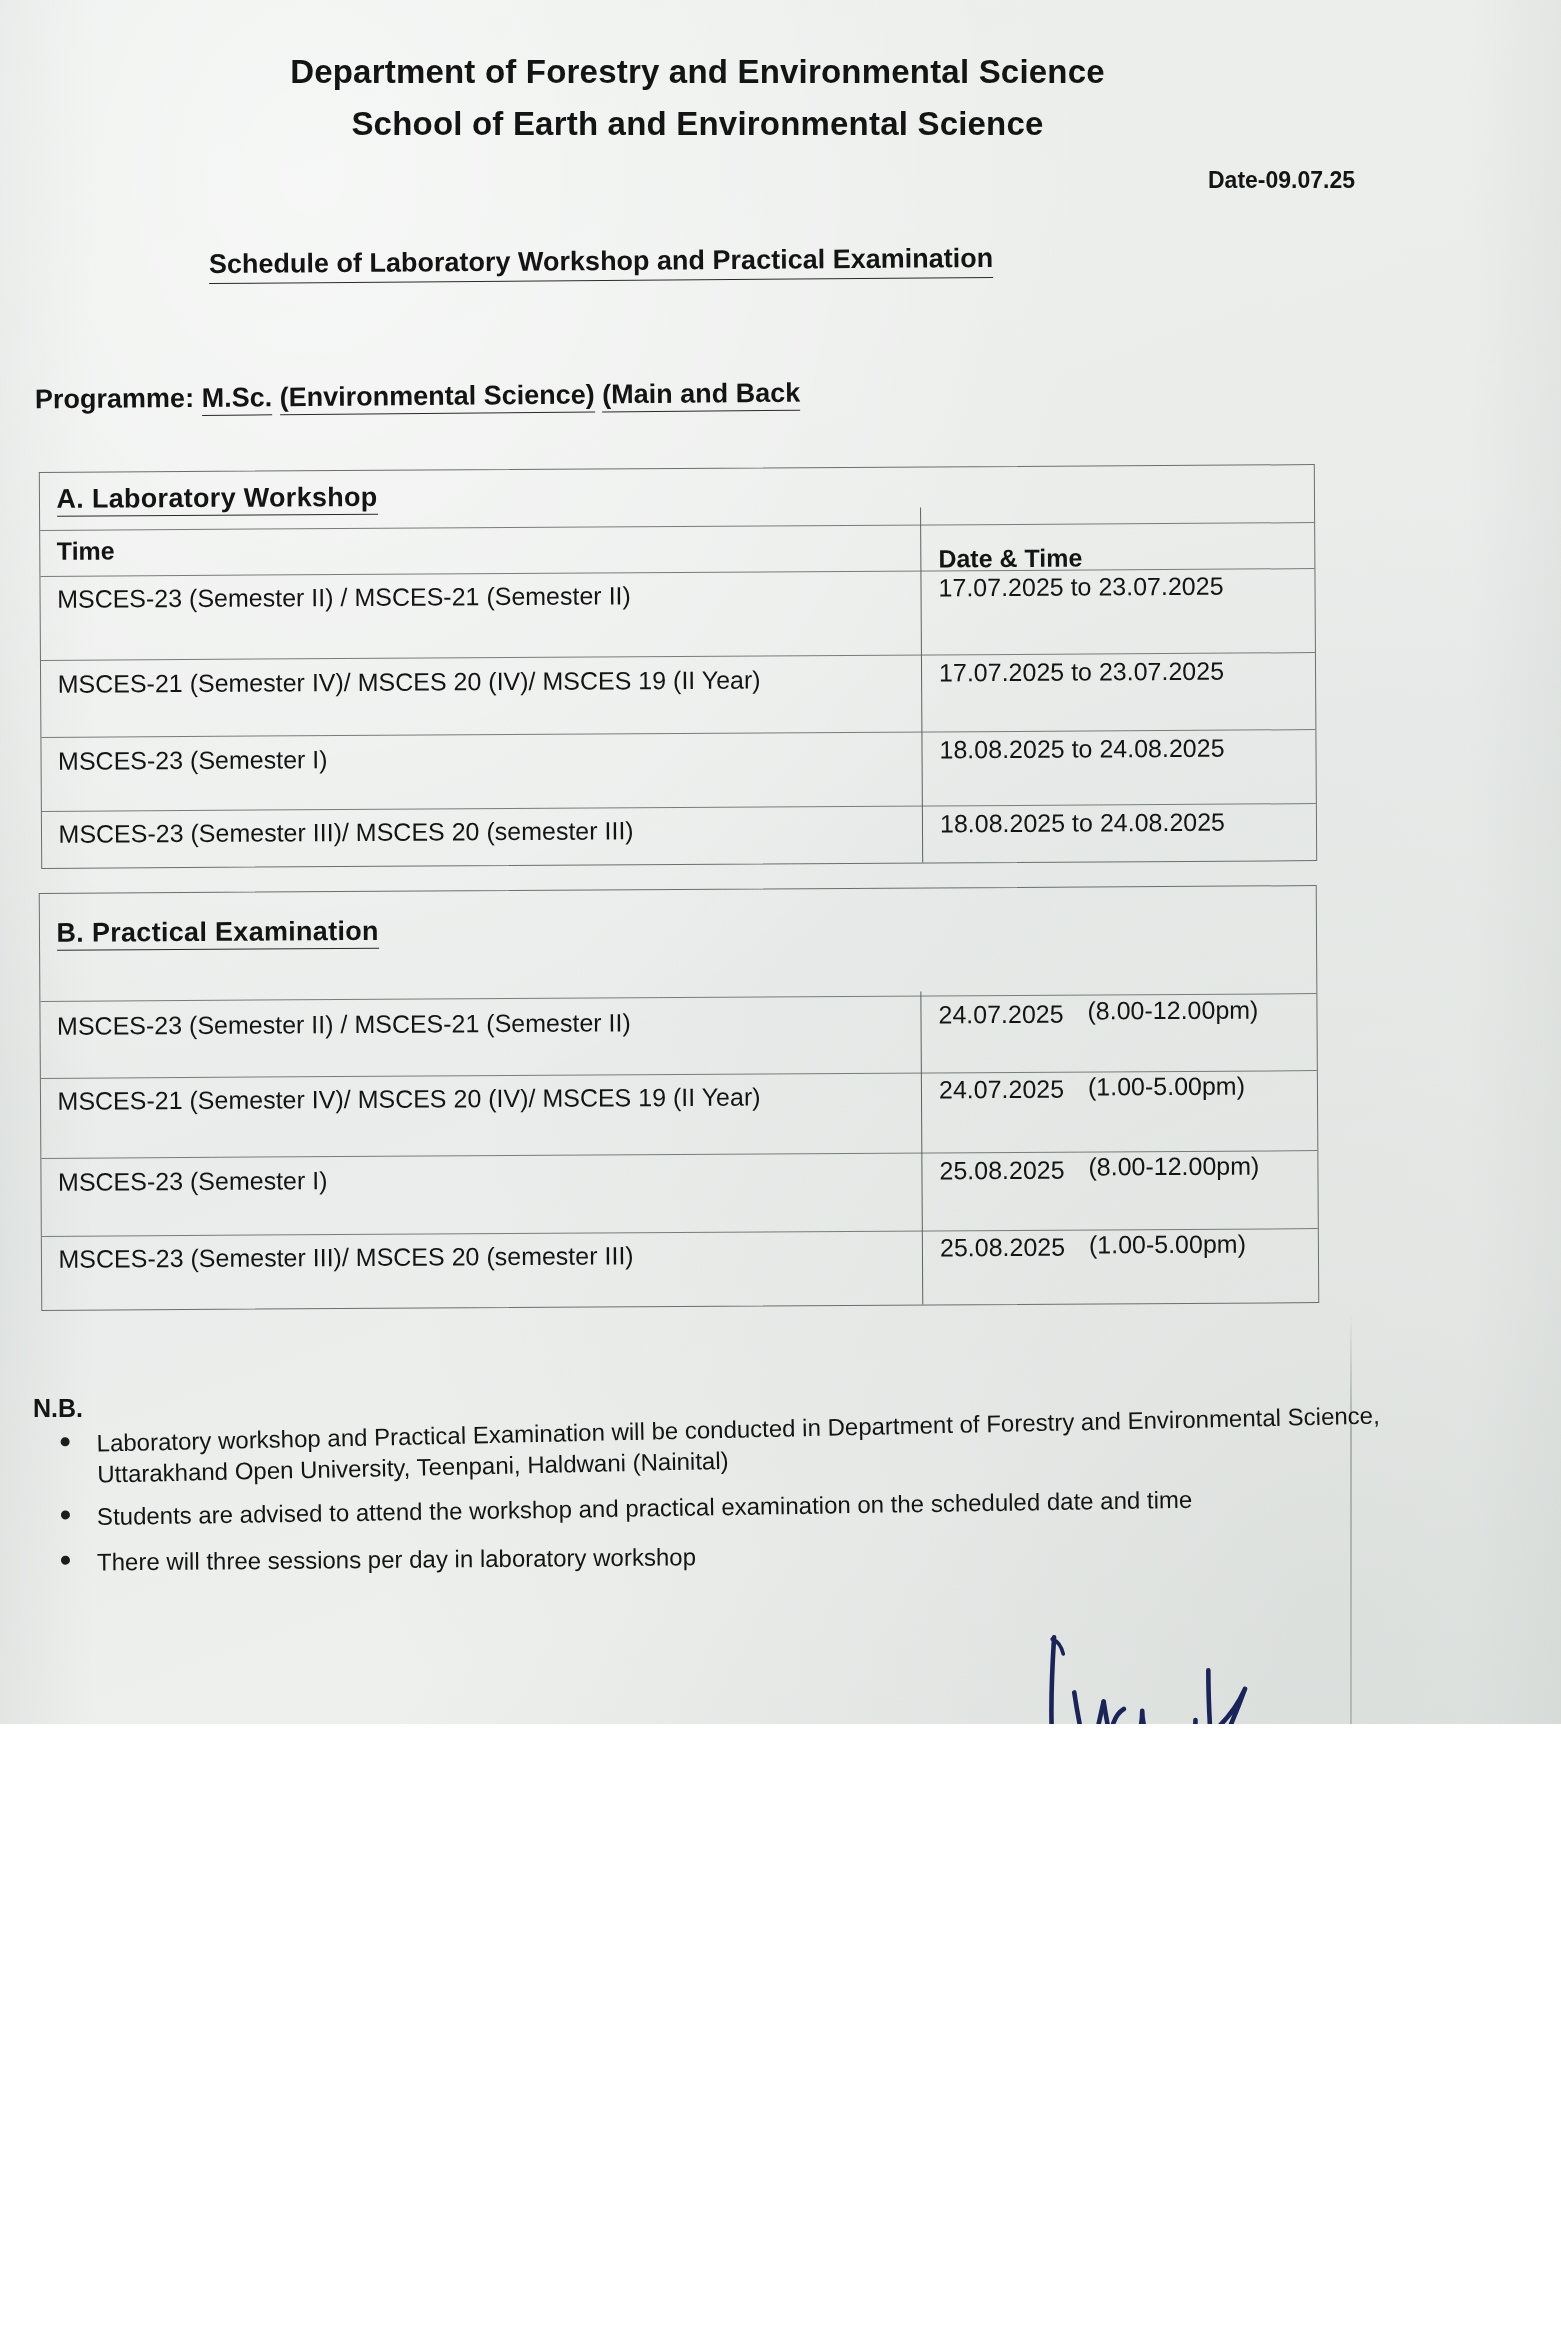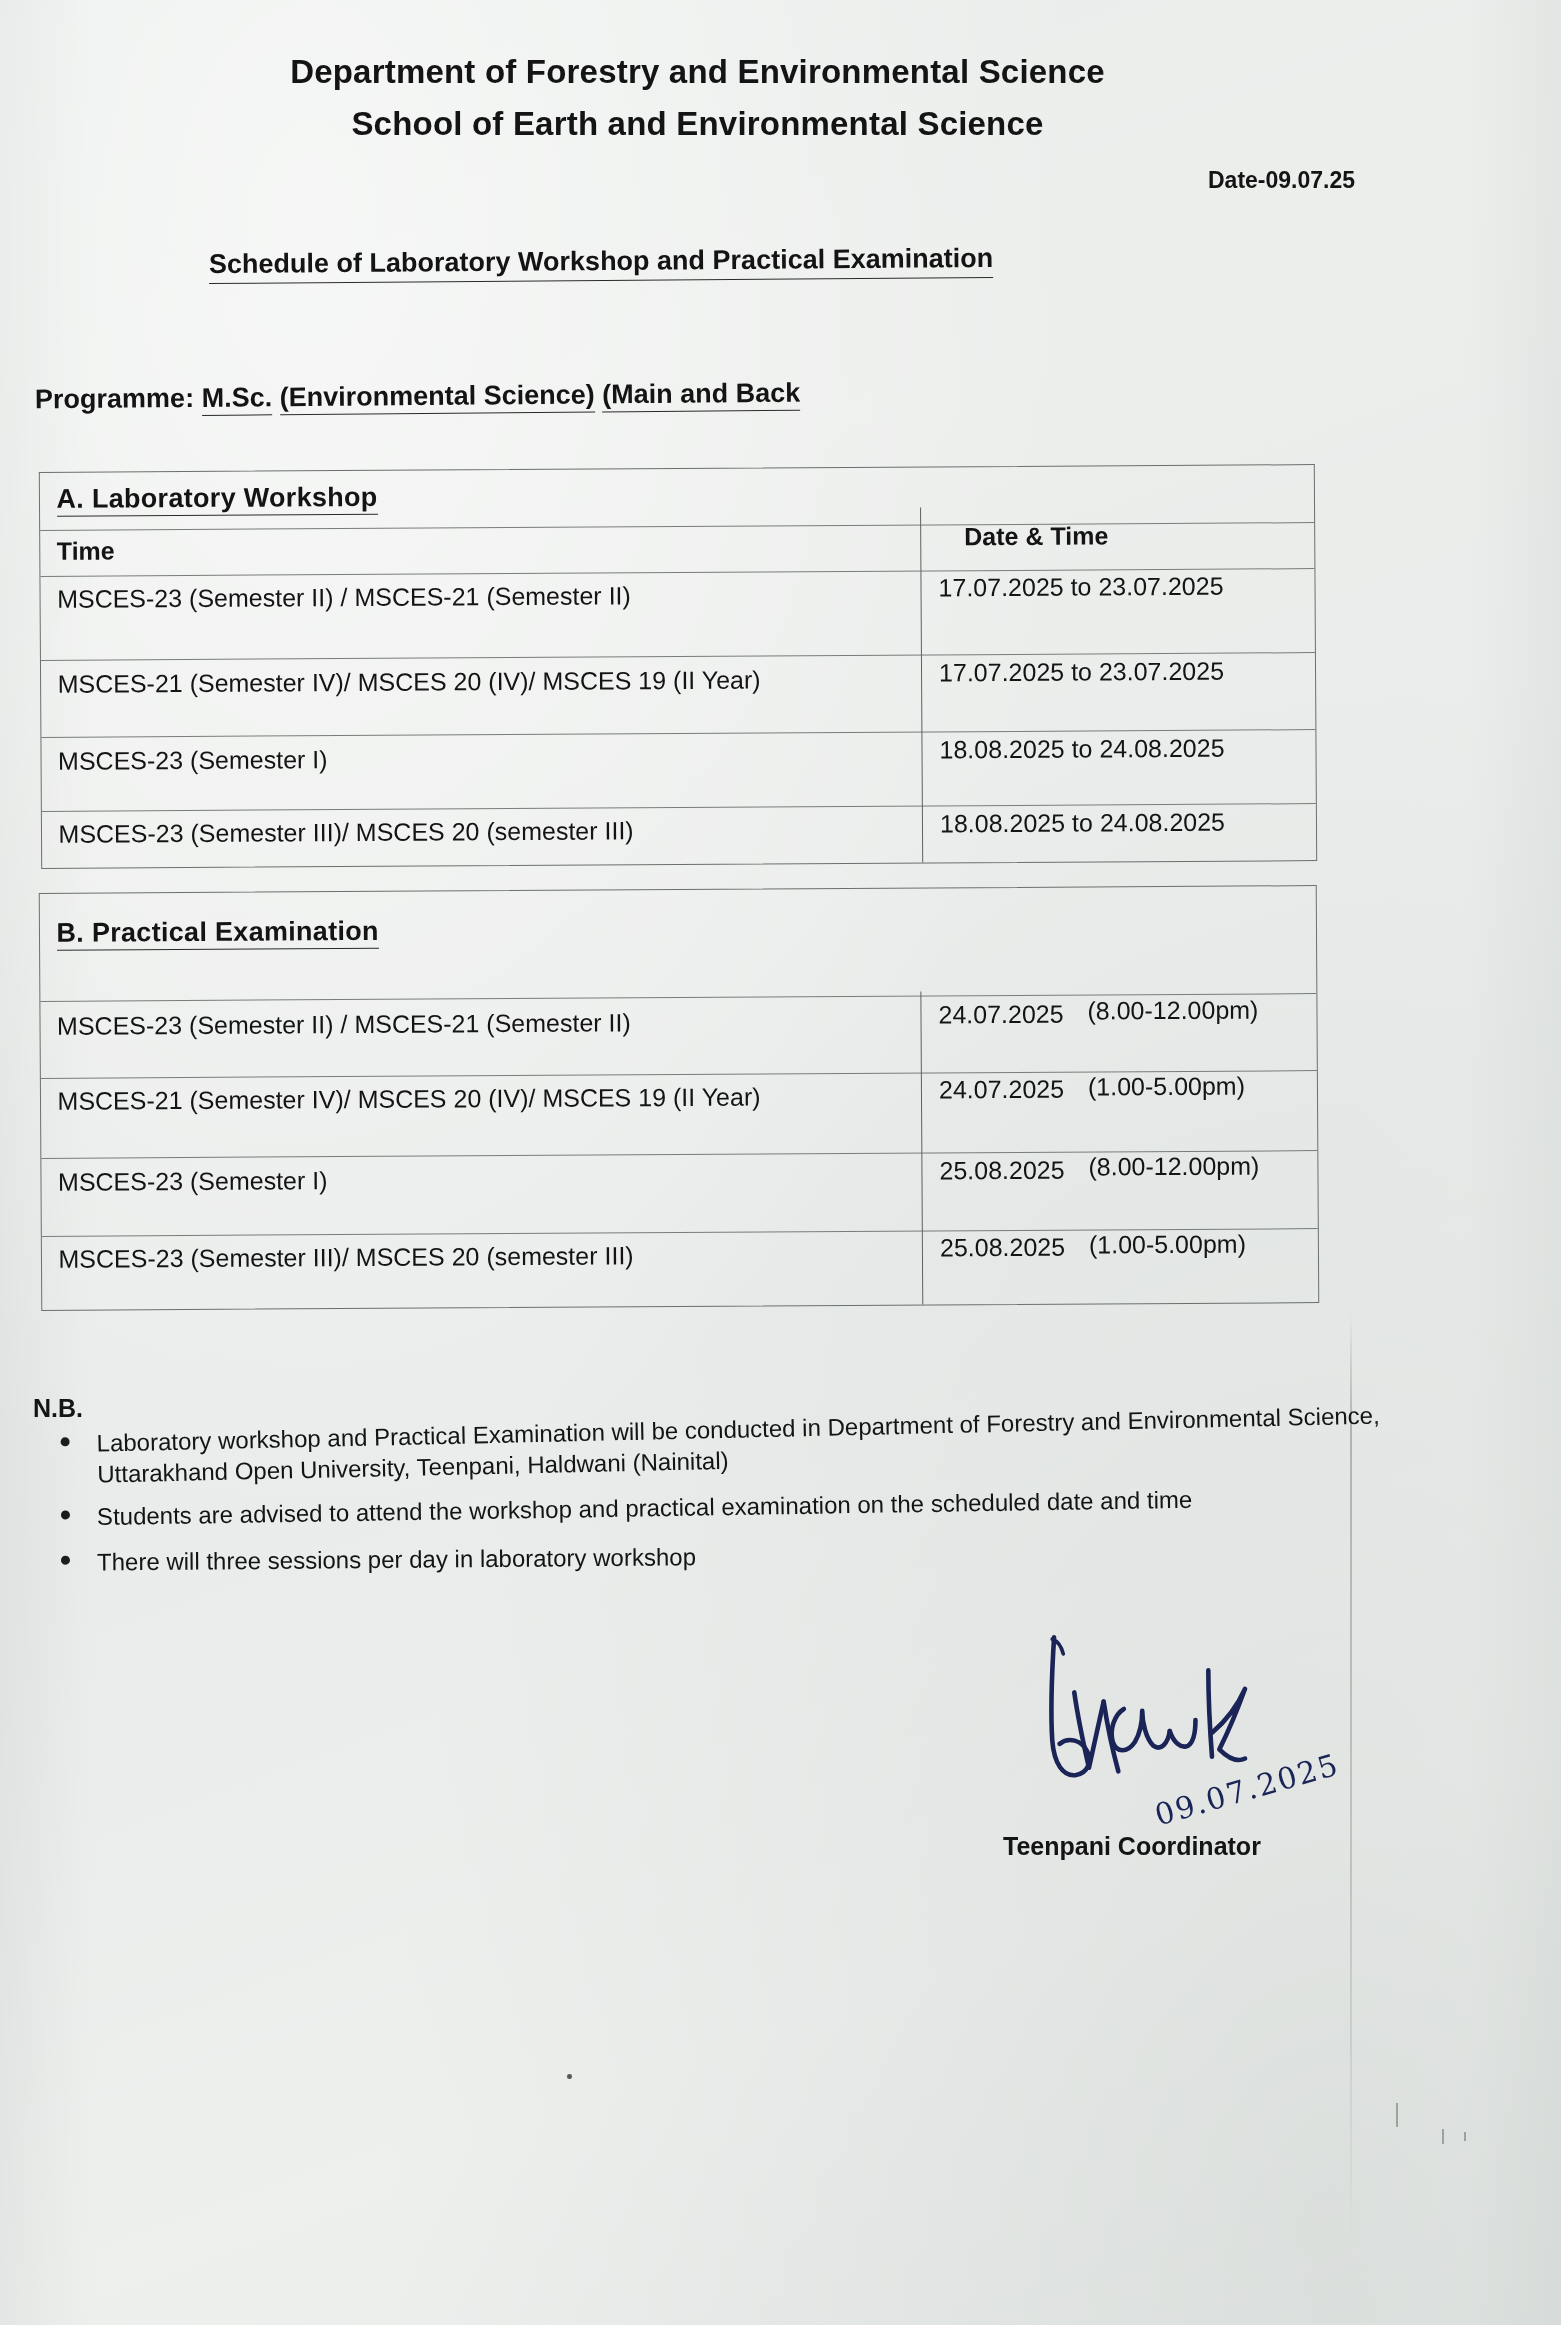--- a/index.html
+++ b/index.html
@@ -3,21 +3,21 @@
 <meta charset="utf-8">
 <style>
   html, body {
     margin: 0;
     padding: 0;
     background: #ffffff;
   }
   .page {
     position: relative;
     width: 1561px;
-    height: 2325px;
+    height: 1724px;
     background: linear-gradient(160deg, #e9edea 0%, #eceeec 25%, #e9ecea 55%, #eef0ee 80%, #e8ebe9 100%);
     overflow: hidden;
     font-family: "Liberation Sans", sans-serif;
     color: #141414;
   }
   
   .paper-shade {
     position: absolute; inset: 0;
     background:
       radial-gradient(ellipse at 20% 10%, rgba(255,255,255,0.55) 0%, rgba(255,255,255,0) 45%),
@@ -202,21 +202,21 @@
     </div>
 
     <div class="hrule" style="top:57px;"></div>
     <div class="hrule" style="top:103px;"></div>
     <div class="hrule" style="top:187px;"></div>
     <div class="hrule" style="top:264px;"></div>
     <div class="hrule" style="top:338px;"></div>
     <div class="vrule" style="left:880px; top:40px;"></div>
 
     <div class="cell cell-head cell-class" style="top:64px;">Time</div>
-    <div class="cell cell-head cell-date" style="top:55px;margin-left:26px;">Date &amp; Time</div>
+    <div class="cell cell-head cell-date" style="top:77px;">Date &amp; Time</div>
 
     <div class="cell cell-class" style="top:112px;">MSCES-23  (Semester II) / MSCES-21 (Semester II)</div>
     <div class="cell cell-date" style="top:106px;">17.07.2025 to 23.07.2025</div>
 
     <div class="cell cell-class" style="top:197px;">MSCES-21 (Semester IV)/ MSCES 20 (IV)/ MSCES 19 (II Year)</div>
     <div class="cell cell-date" style="top:191px;">17.07.2025 to 23.07.2025</div>
 
     <div class="cell cell-class" style="top:274px;">MSCES-23  (Semester I)</div>
     <div class="cell cell-date" style="top:268px;">18.08.2025 to 24.08.2025</div>
 

